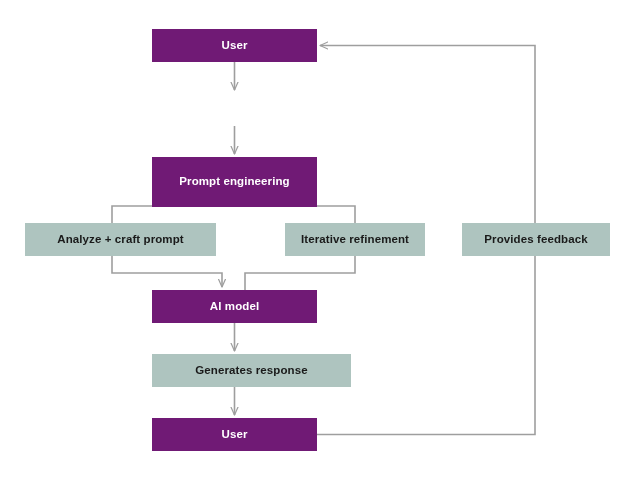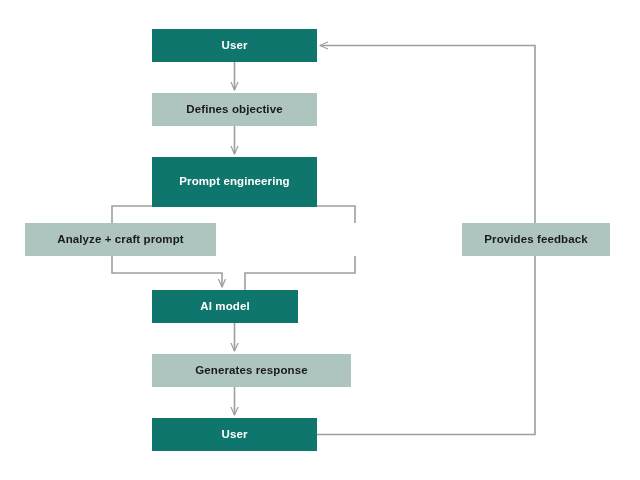--- a/index.html
+++ b/index.html
@@ -33,21 +33,21 @@
     align-items: center;
     justify-content: center;
     box-sizing: border-box;
     font-size: 11.5px;
     font-weight: bold;
     letter-spacing: 0.1px;
     text-align: center;
     line-height: 1.2;
   }
   .node.actor {
-    background: #0f766e;
+    background: #701a75;
     color: #ffffff;
   }
   .node.step {
     background: #AEC4BF;
     color: #1a1a1a;
   }
 </style>
 </head>
 <body>
 
@@ -70,38 +70,38 @@
         <path d="M 234.5 387 L 234.5 415" fill="none" stroke="#9e9e9e" stroke-width="1.6" stroke-linecap="butt" stroke-linejoin="miter" marker-end="url(#arrow-head)"></path>
         <path d="M 317 434.5 L 535 434.5 L 535 256" fill="none" stroke="#9e9e9e" stroke-width="1.6" stroke-linecap="butt" stroke-linejoin="miter"></path>
         <path d="M 535 223 L 535 45.5 L 320 45.5" fill="none" stroke="#9e9e9e" stroke-width="1.6" stroke-linecap="butt" stroke-linejoin="miter" marker-end="url(#arrow-head)"></path>
       </g>
   </svg>
 
   <div class="node actor" style="left:152px; top:29px; width:165px; height:33px;">
     <span>User</span>
   </div>
 
-  <div class="node step" style="left:152px; top:93px; width:165px; height:33px;">
-    <span>Defines objective</span>
-  </div>
 
   <div class="node actor" style="left:152px; top:157px; width:165px; height:50px;">
     <span>Prompt engineering</span>
   </div>
 
   <div class="node step" style="left:25px; top:223px; width:191px; height:33px;">
     <span>Analyze + craft prompt</span>
   </div>
 
+  <div class="node step" style="left:285px; top:223px; width:140px; height:33px;">
+    <span>Iterative refinement</span>
+  </div>
 
   <div class="node step" style="left:462px; top:223px; width:148px; height:33px;">
     <span>Provides feedback</span>
   </div>
 
-  <div class="node actor" style="left:152px; top:290px; width:146px; height:33px;">
+  <div class="node actor" style="left:152px; top:290px; width:165px; height:33px;">
     <span>AI model</span>
   </div>
 
   <div class="node step" style="left:152px; top:354px; width:199px; height:33px;">
     <span>Generates response</span>
   </div>
 
   <div class="node actor" style="left:152px; top:418px; width:165px; height:33px;">
     <span>User</span>
   </div>

